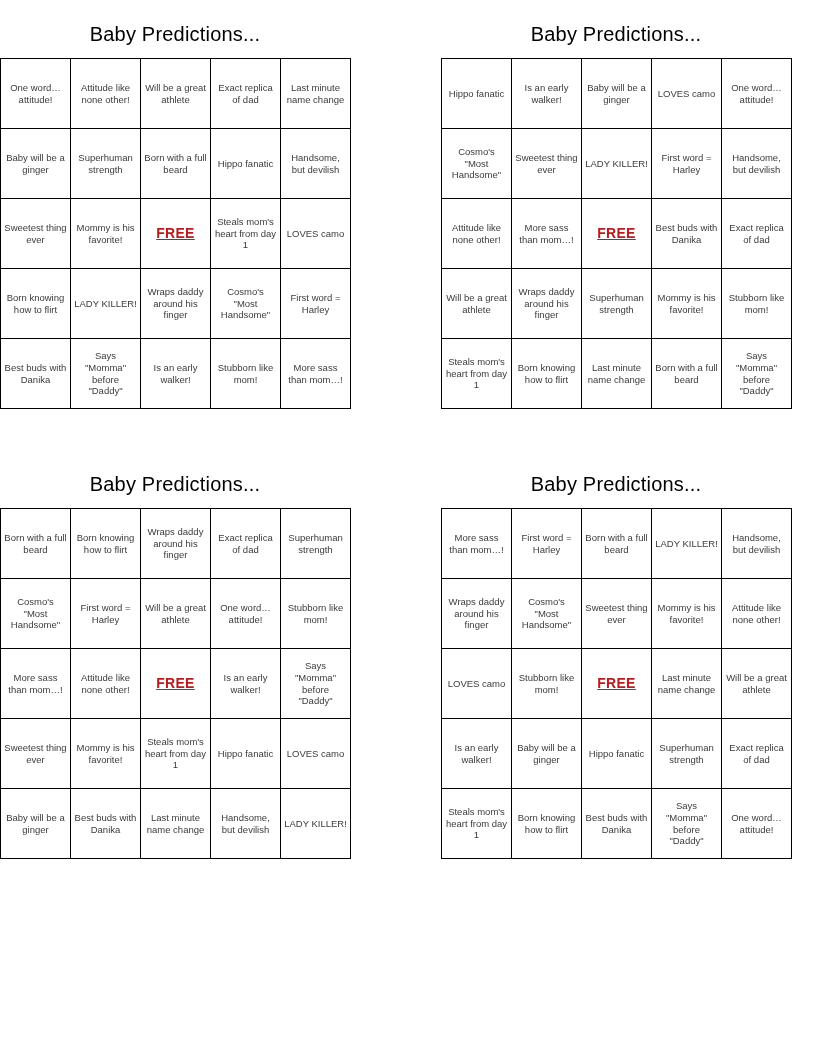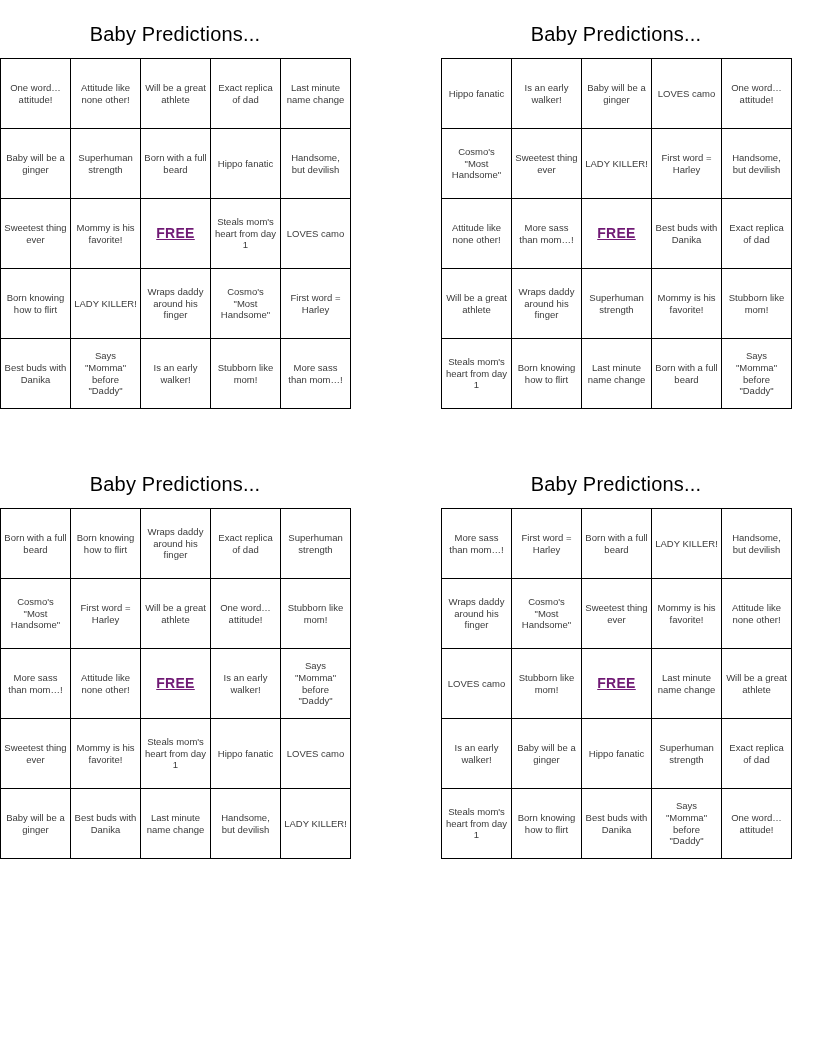--- a/index.html
+++ b/index.html
@@ -55,21 +55,21 @@
     color: #3b3b3b;
     padding: 2px 3px;
     box-sizing: border-box;
     word-wrap: break-word;
     overflow: hidden;
   }
   table.bingo td.free {
     font-size: 14px;
     font-weight: bold;
     text-decoration: underline;
-    color: #701a75;
+    color: #b91c1c;
     letter-spacing: 0.3px;
   }
 </style>
 </head>
 <body>
 
 <div class="page">
 
   <div class="card card-1">
     <h1 class="card-title">Baby Predictions...</h1>

